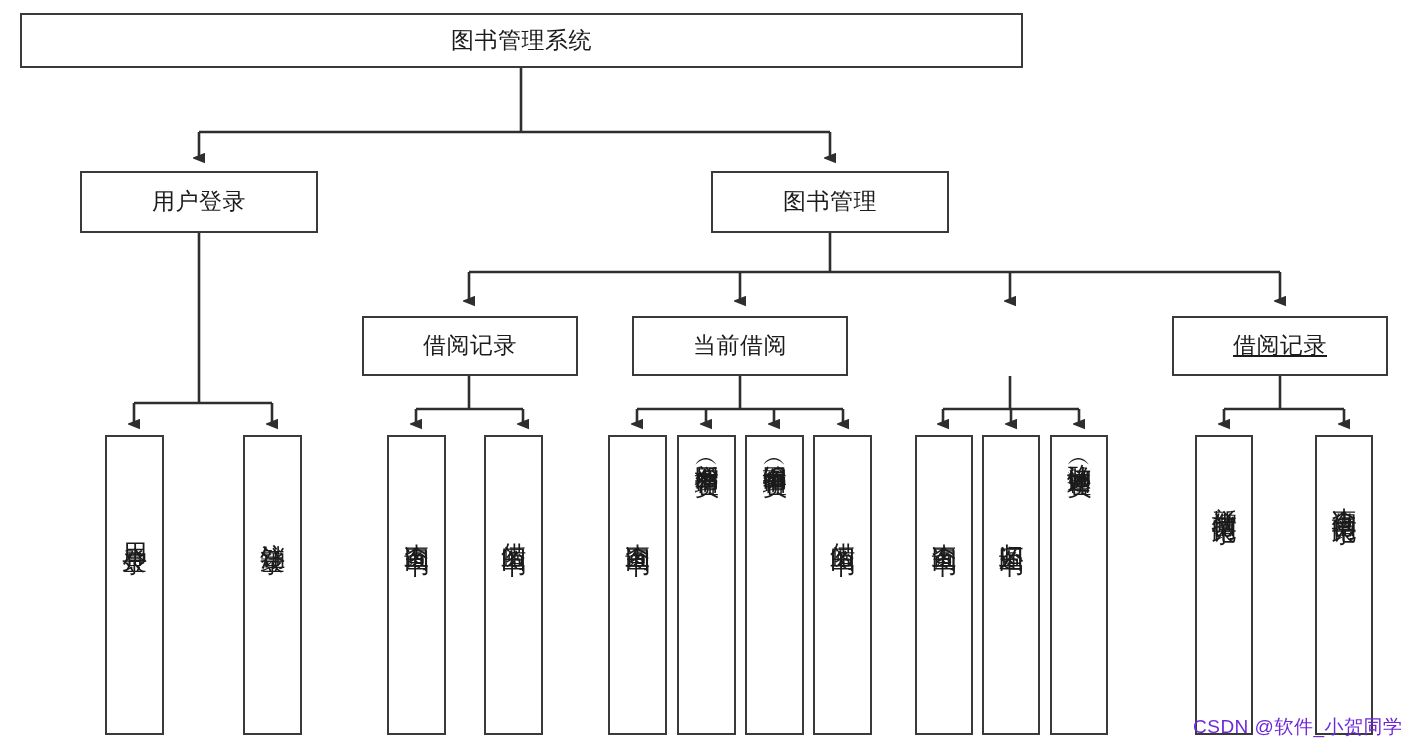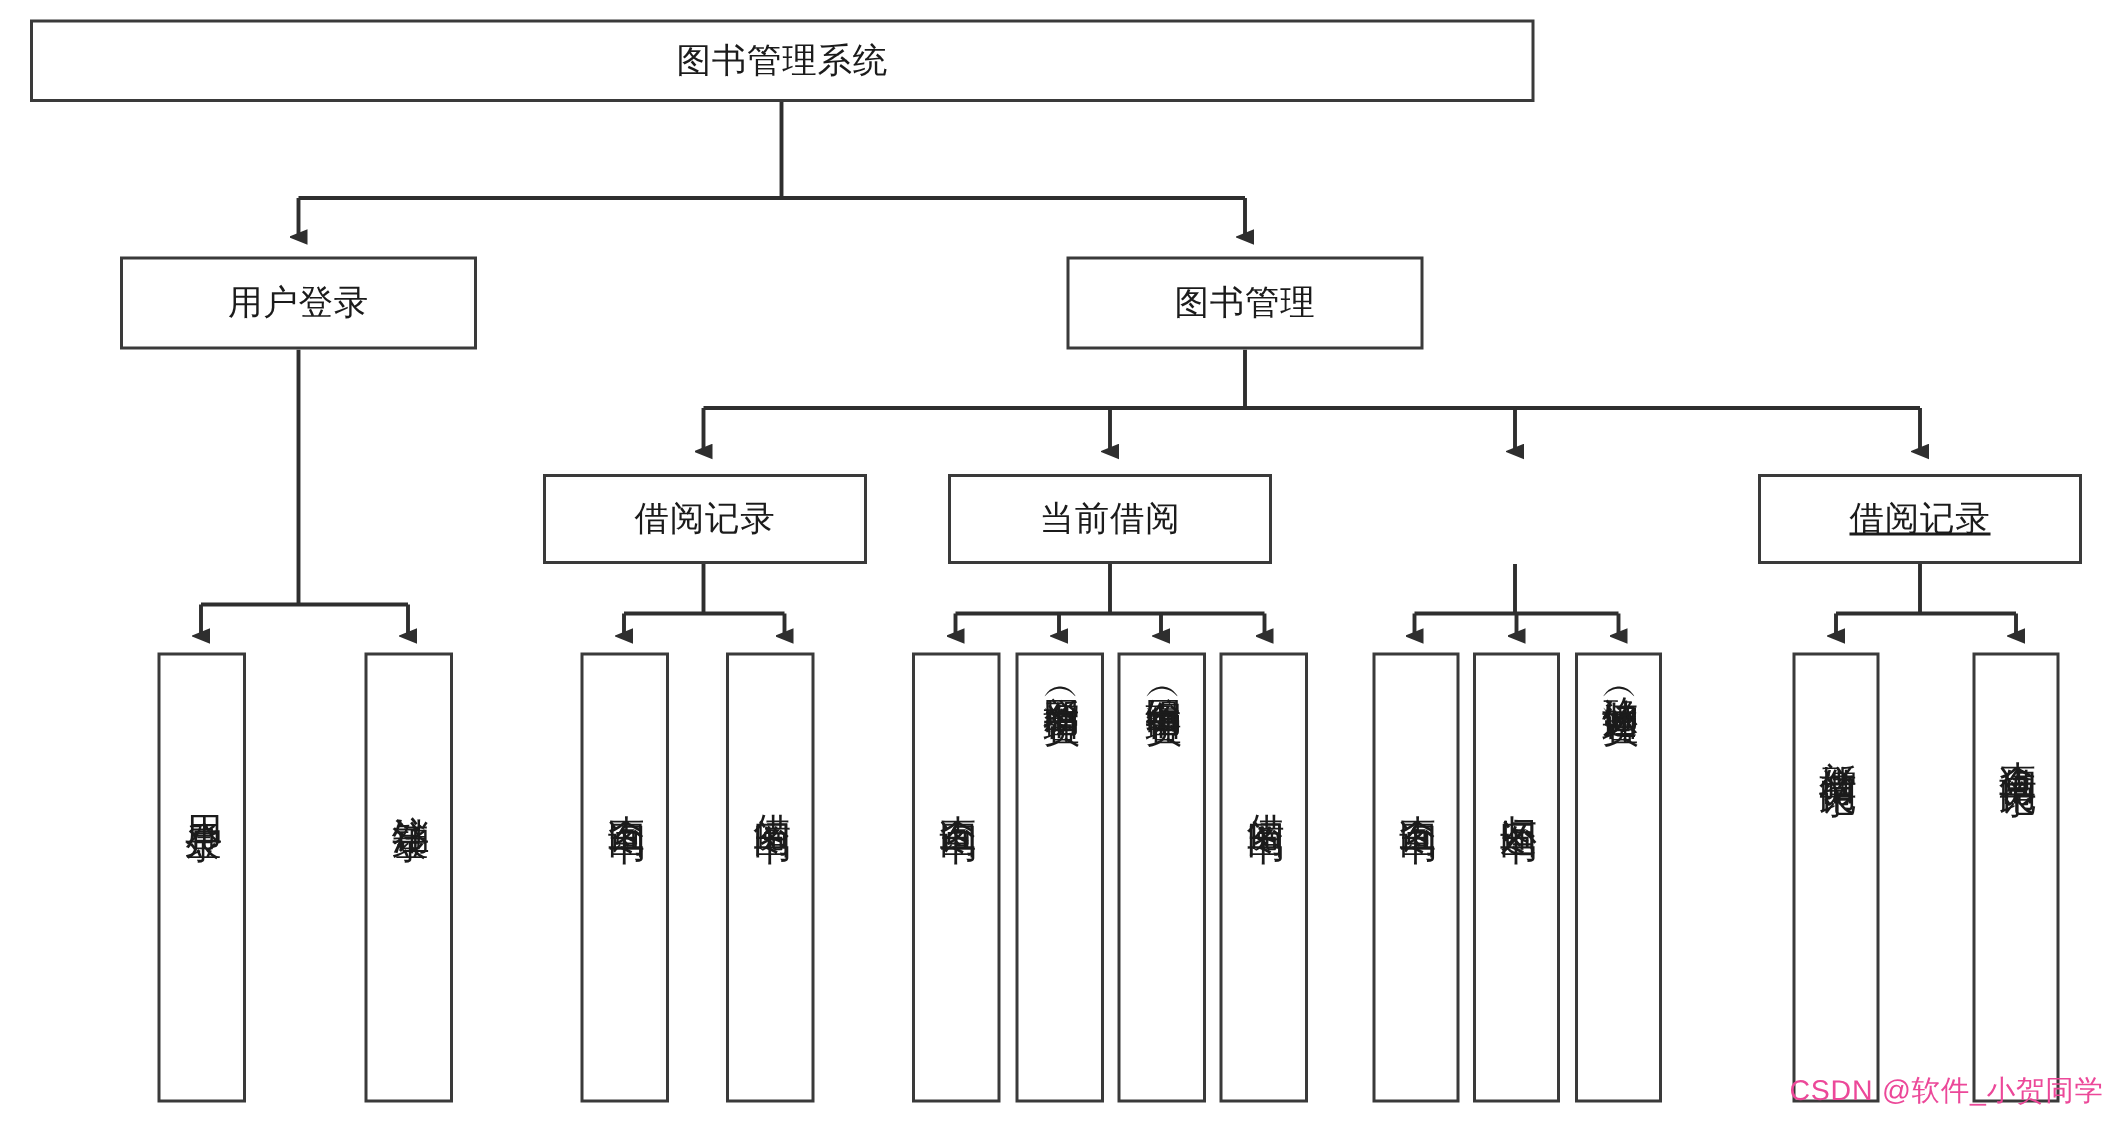--- a/index.html
+++ b/index.html
@@ -58,21 +58,21 @@
     white-space: nowrap;
     margin: 0 auto;
   }
   .node.vert.tall .label {
     font-size: 24px;
     letter-spacing: 1.5px;
   }
   .watermark {
     position: absolute;
     font-size: 19px;
-    color: #ec4899;
+    color: #6d28d9;
     white-space: nowrap;
     letter-spacing: 0.5px;
   }
 </style>
 </head>
 <body>
 
 <div id="canvas">
 
   <svg class="edges" viewBox="0 0 1405 747">

